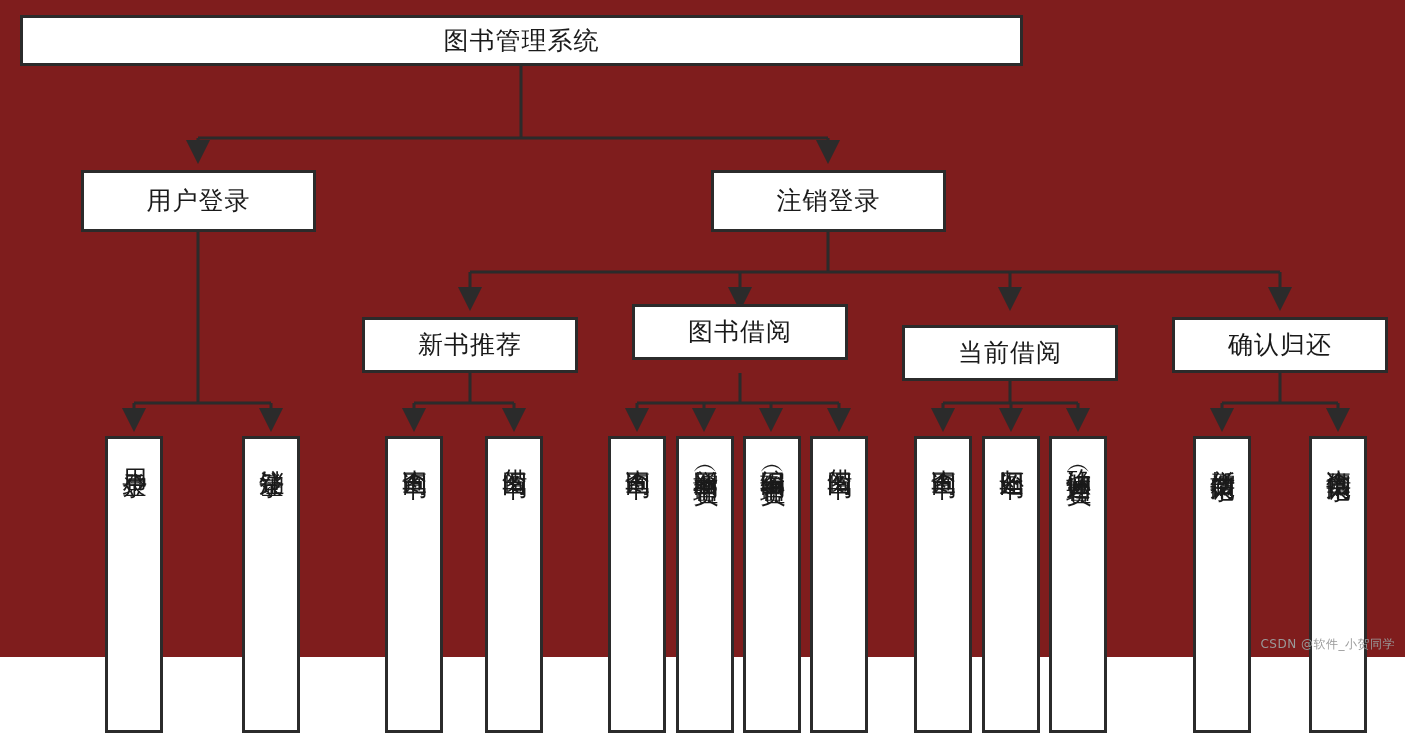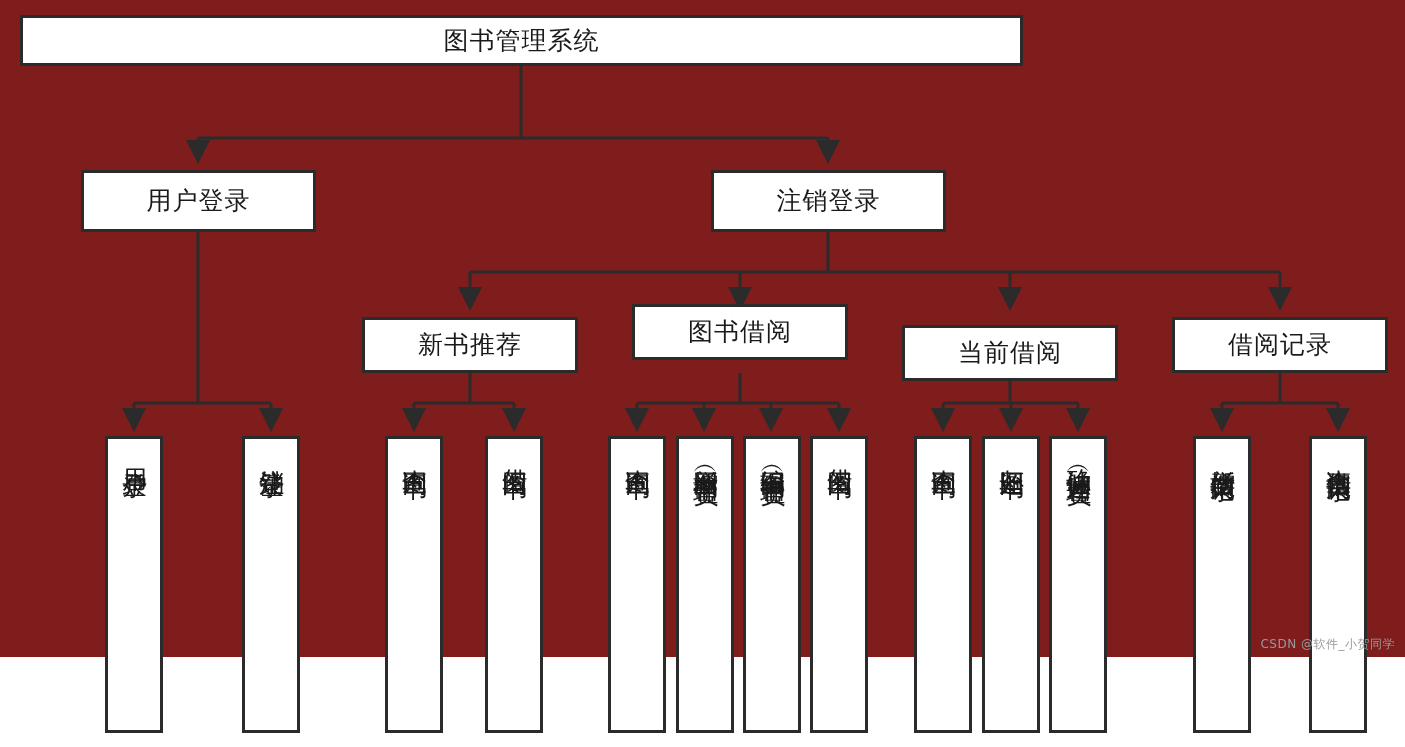--- a/index.html
+++ b/index.html
@@ -132,21 +132,21 @@
   <div class="node h" style="left:362px;top:317px;width:216px;height:56px;">
     <span>新书推荐</span>
   </div>
   <div class="node h" style="left:632px;top:304px;width:216px;height:56px;">
     <span>图书借阅</span>
   </div>
   <div class="node h" style="left:902px;top:325px;width:216px;height:56px;">
     <span>当前借阅</span>
   </div>
   <div class="node h" style="left:1172px;top:317px;width:216px;height:56px;">
-    <span>借阅记录</span>
+    <span>确认归还</span>
   </div>
 
   <div class="node v" style="left:105px;top:436px;width:58px;height:297px;">
     <span class="vtext">用户登录</span>
   </div>
   <div class="node v" style="left:242px;top:436px;width:58px;height:297px;">
     <span class="vtext">注销登录</span>
   </div>
 
   <div class="node v" style="left:385px;top:436px;width:58px;height:297px;">

